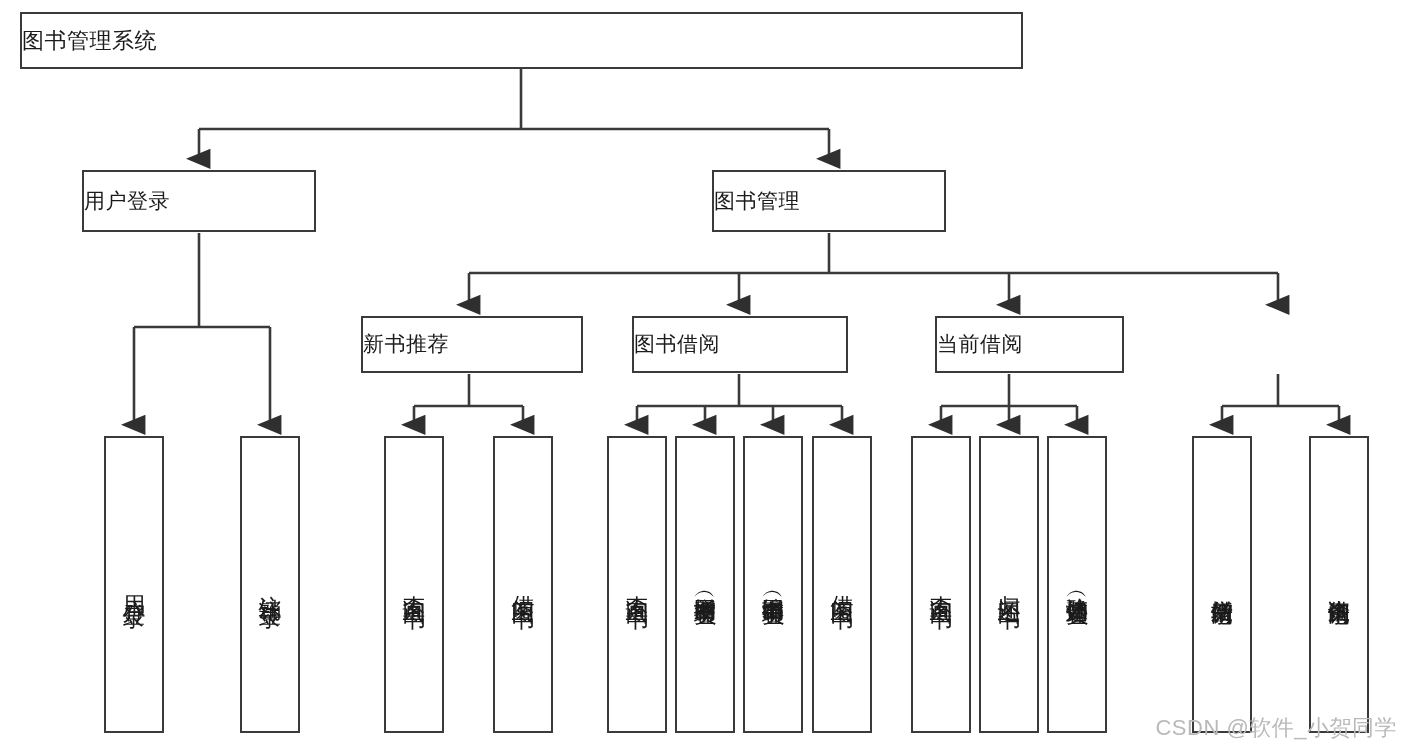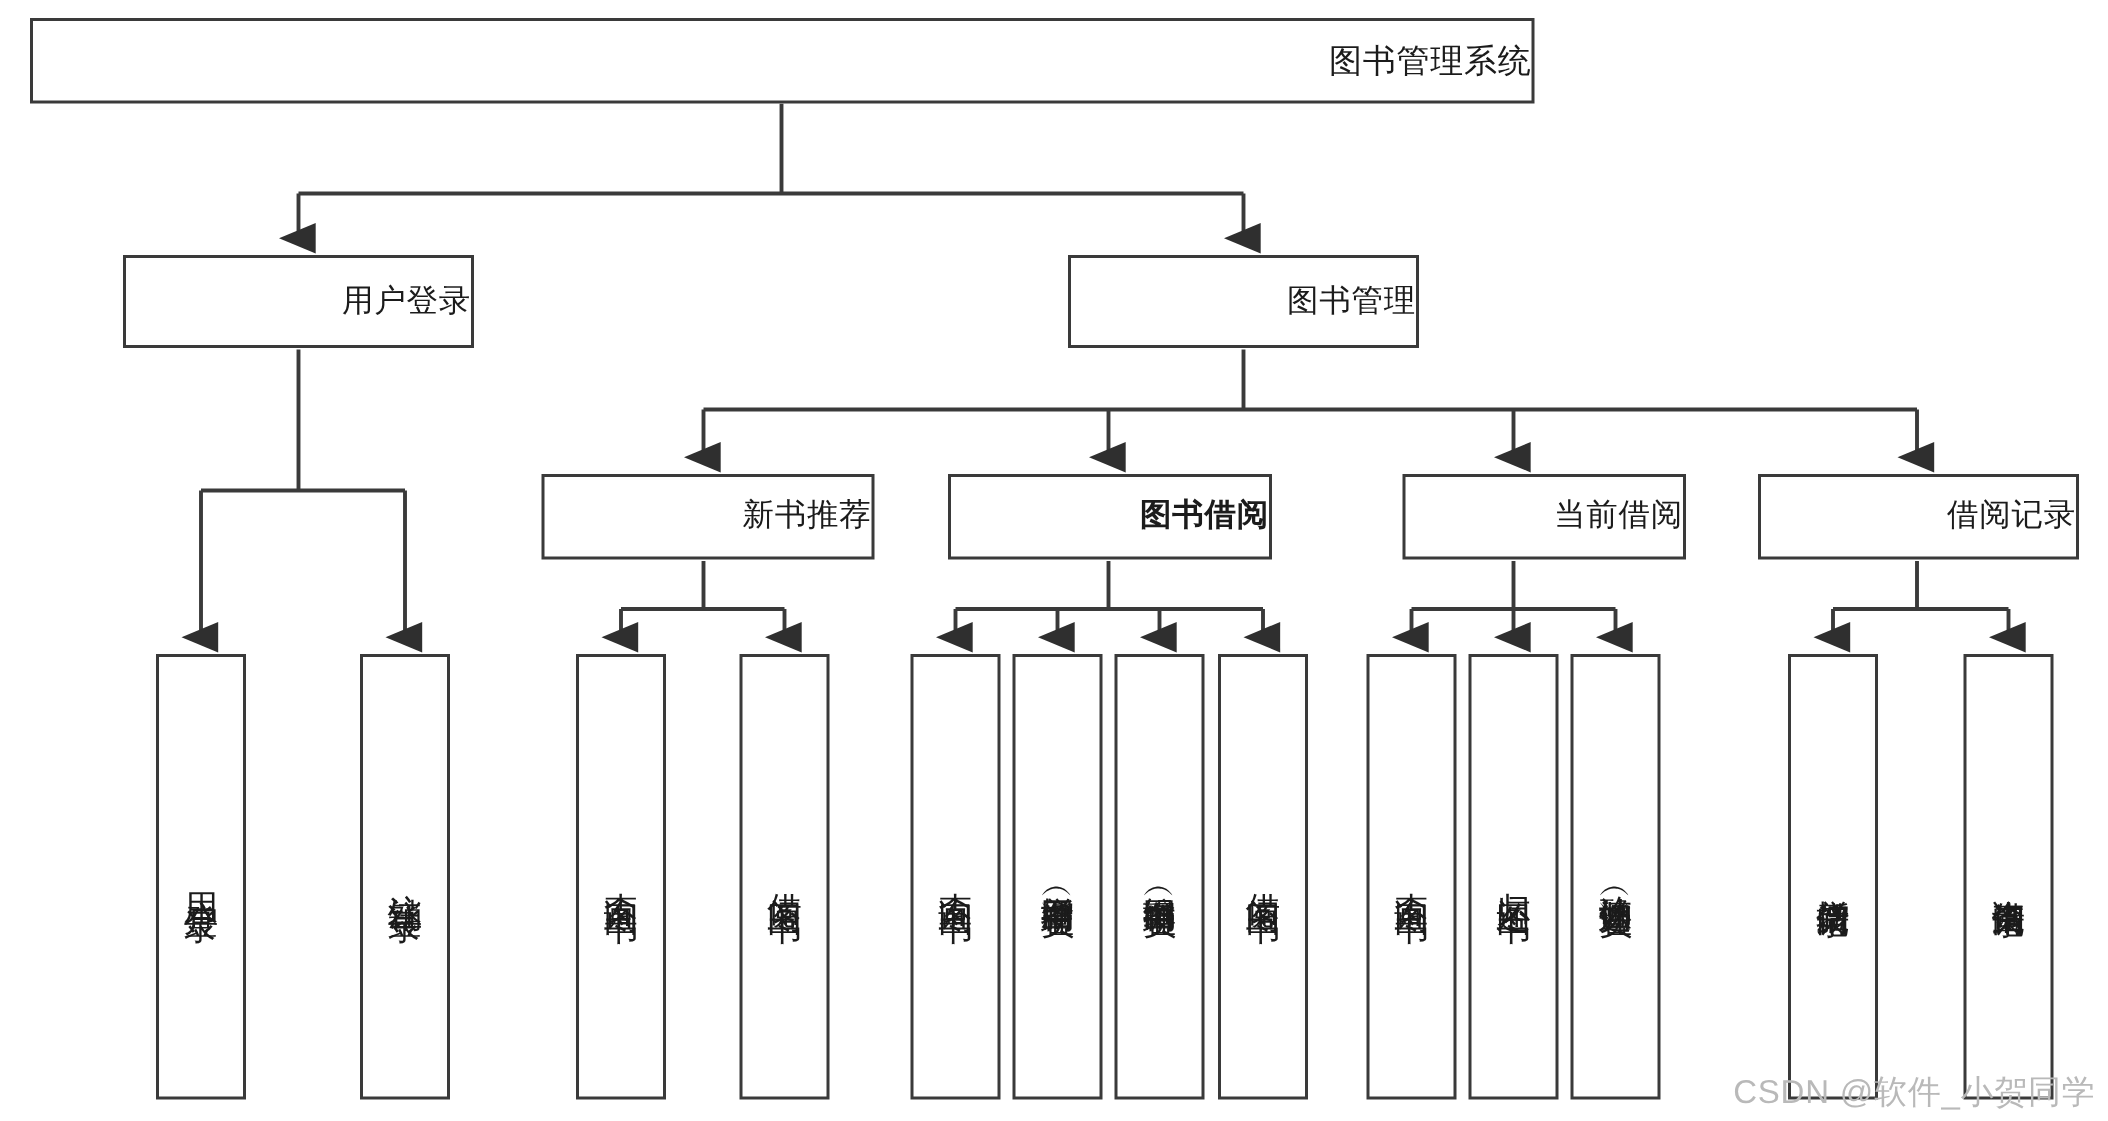--- a/index.html
+++ b/index.html
@@ -24,21 +24,21 @@
     width: 1405px;
     height: 747px;
   }
   .node {
     position: absolute;
     box-sizing: border-box;
     background: #ffffff;
     border: 2.5px solid #3a3a3a;
     display: flex;
     align-items: center;
-    justify-content: flex-end;
+    justify-content: flex-start;
     color: #1b1b1b;
     z-index: 3;
   }
   .node-label {
     display: block;
     text-align: center;
     line-height: 1.18;
     white-space: nowrap;
   }
   .node.horizontal .node-label {
@@ -137,29 +137,26 @@
   <div class="node horizontal" style="left:82px; top:170px; width:234px; height:62px;">
     <span class="node-label">用户登录</span>
   </div>
   <div class="node horizontal" style="left:712px; top:170px; width:234px; height:62px;">
     <span class="node-label">图书管理</span>
   </div>
 
   <div class="node horizontal" style="left:361px; top:316px; width:222px; height:57px;">
     <span class="node-label">新书推荐</span>
   </div>
-  <div class="node horizontal" style="left:632px; top:316px; width:216px; height:57px;font-weight:bold;">
+  <div class="node horizontal" style="left:632px; top:316px; width:216px; height:57px;">
     <span class="node-label">图书借阅</span>
   </div>
   <div class="node horizontal" style="left:935px; top:316px; width:189px; height:57px;">
     <span class="node-label">当前借阅</span>
   </div>
-  <div class="node horizontal" style="left:1172px; top:316px; width:214px; height:57px;">
-    <span class="node-label">借阅记录</span>
-  </div>
 
   <div class="node vertical" style="left:104px; top:436px; width:60px; height:297px;">
     <span class="node-label">用户登录</span>
   </div>
   <div class="node vertical" style="left:240px; top:436px; width:60px; height:297px;">
     <span class="node-label">注销登录</span>
   </div>
 
   <div class="node vertical" style="left:384px; top:436px; width:60px; height:297px;">
     <span class="node-label">查询图书</span>

